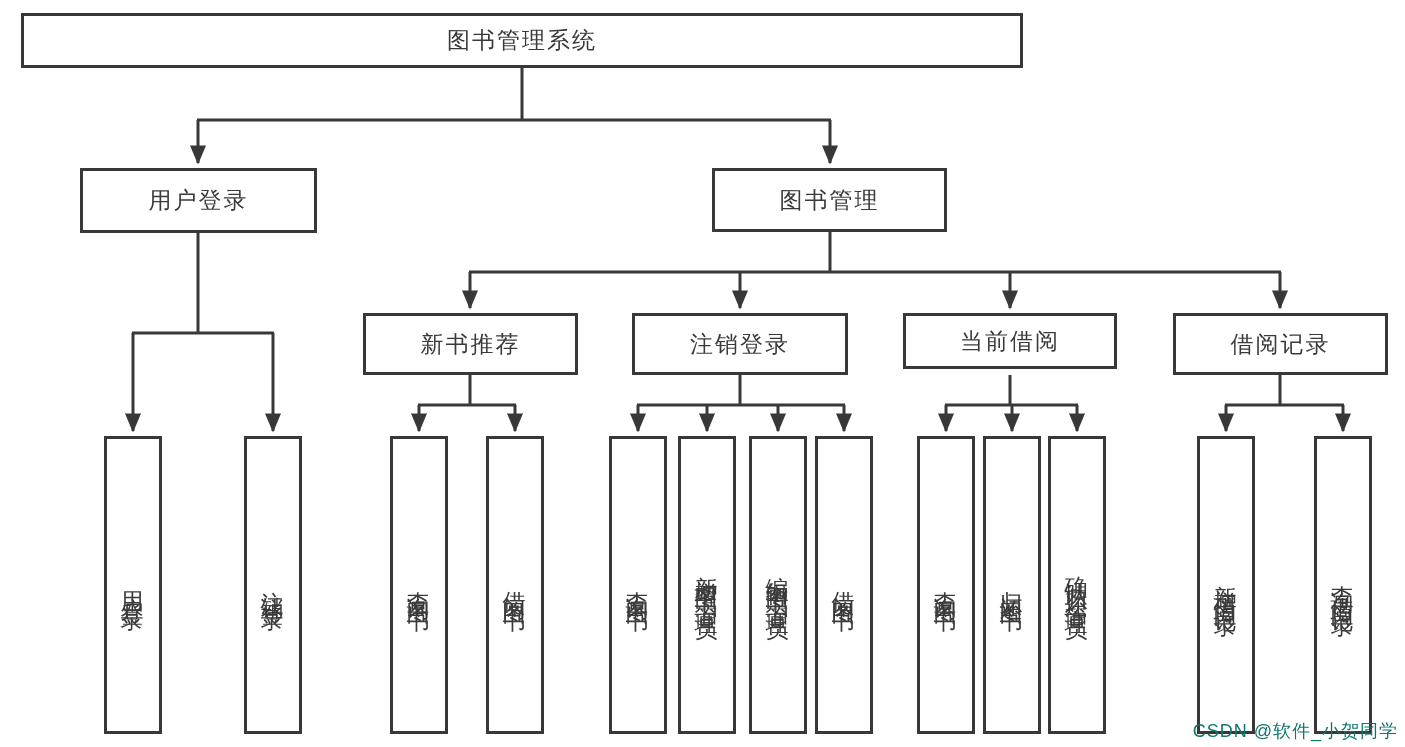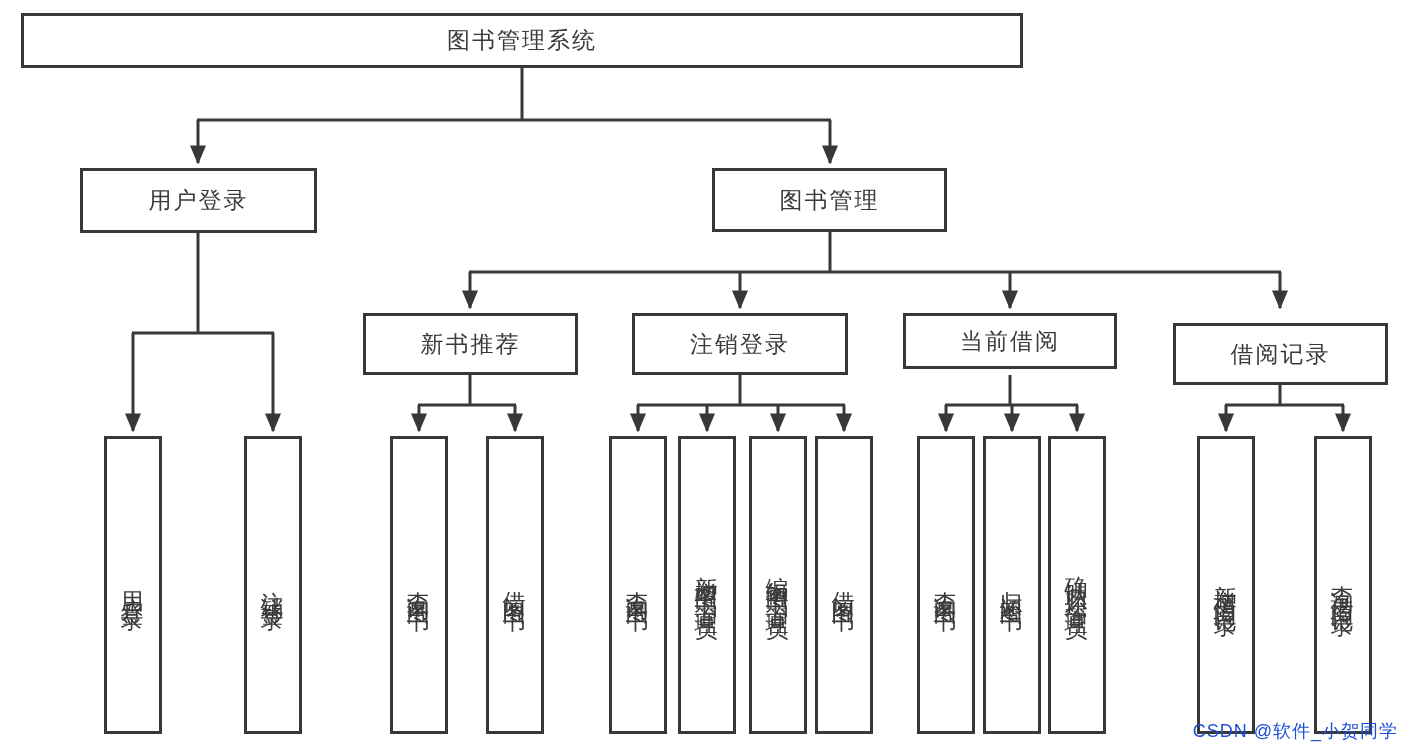--- a/index.html
+++ b/index.html
@@ -29,41 +29,41 @@
   }
   
   #n-root        { left:21px;   top:13px;  width:1002px; height:55px; }
   
   #n-user-login  { left:80px;   top:168px; width:237px; height:65px; }
   #n-book-mgmt   { left:712px;  top:168px; width:235px; height:64px; }
   
   #n-new-books   { left:363px;  top:313px; width:215px; height:62px; }
   #n-book-borrow { left:632px;  top:313px; width:216px; height:62px; }
   #n-cur-borrow  { left:903px;  top:313px; width:214px; height:56px; }
-  #n-borrow-rec  { left:1173px; top:323px; width:215px; height:62px;font-family:Liberation Mono, monospace; }
+  #n-borrow-rec  { left:1173px; top:313px; width:215px; height:62px;font-family:Liberation Mono, monospace; }
   
   .vbox { top:436px; width:58px; height:298px; }
   #l-user-login  { left:104px; }
   #l-logout      { left:244px; }
   #l-nb-query    { left:390px; }
   #l-nb-borrow   { left:486px; }
   #l-bb-query    { left:609px; }
   #l-bb-add      { left:678px; }
   #l-bb-edit     { left:749px; }
   #l-bb-borrow   { left:815px; }
   #l-cb-query    { left:917px; }
   #l-cb-return   { left:983px; }
   #l-cb-confirm  { left:1048px; }
   #l-br-add      { left:1197px; }
   #l-br-query    { left:1314px; }
   #watermark {
     position:absolute;
     right:7px; bottom:4px;
     font-size:18px;
-    color:#1d4ed8;
+    color:#0f766e;
     letter-spacing:1px;
     z-index:5;
     white-space:nowrap;
   }
 </style>
 </head>
 <body>
 
 <div id="canvas">
 

